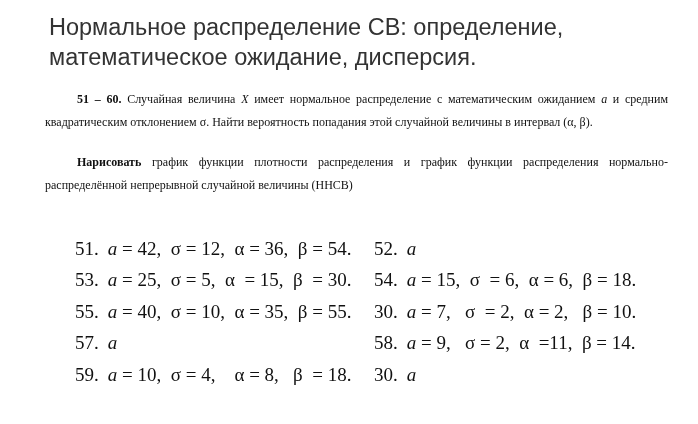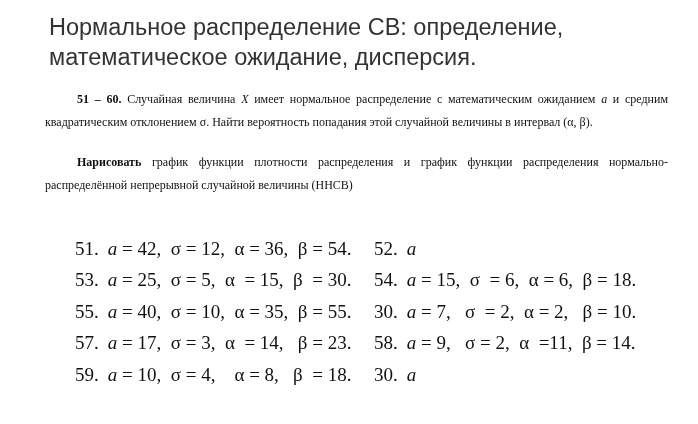--- a/index.html
+++ b/index.html
@@ -84,20 +84,20 @@
   </div>
   <div class="row">
     <div class="cell"><span class="num">53.</span><i>a</i><span> = 25,  σ = 5,  α  = 15,  β  = 30.</span></div>
     <div class="cell"><span class="num">54.</span><i>a</i><span> = 15,  σ  = 6,  α = 6,  β = 18.</span></div>
   </div>
   <div class="row">
     <div class="cell"><span class="num">55.</span><i>a</i><span> = 40,  σ = 10,  α = 35,  β = 55.</span></div>
     <div class="cell"><span class="num">30.</span><i>a</i><span> = 7,   σ  = 2,  α = 2,   β = 10.</span></div>
   </div>
   <div class="row">
-    <div class="cell"><span class="num">57.</span><i>a</i><span> = 17,  σ = 3,  α  = 14,   β = 23.</span></div>
+    <div class="cell"><span class="num">57.</span><i>a</i></div>
     <div class="cell"><span class="num">58.</span><i>a</i><span> = 9,   σ = 2,  α  =11,  β = 14.</span></div>
   </div>
   <div class="row">
     <div class="cell"><span class="num">59.</span><i>a</i><span> = 10,  σ = 4,    α = 8,   β  = 18.</span></div>
     <div class="cell"><span class="num">30.</span><i>a</i></div>
   </div>
 </div>
 
 </body></html>

